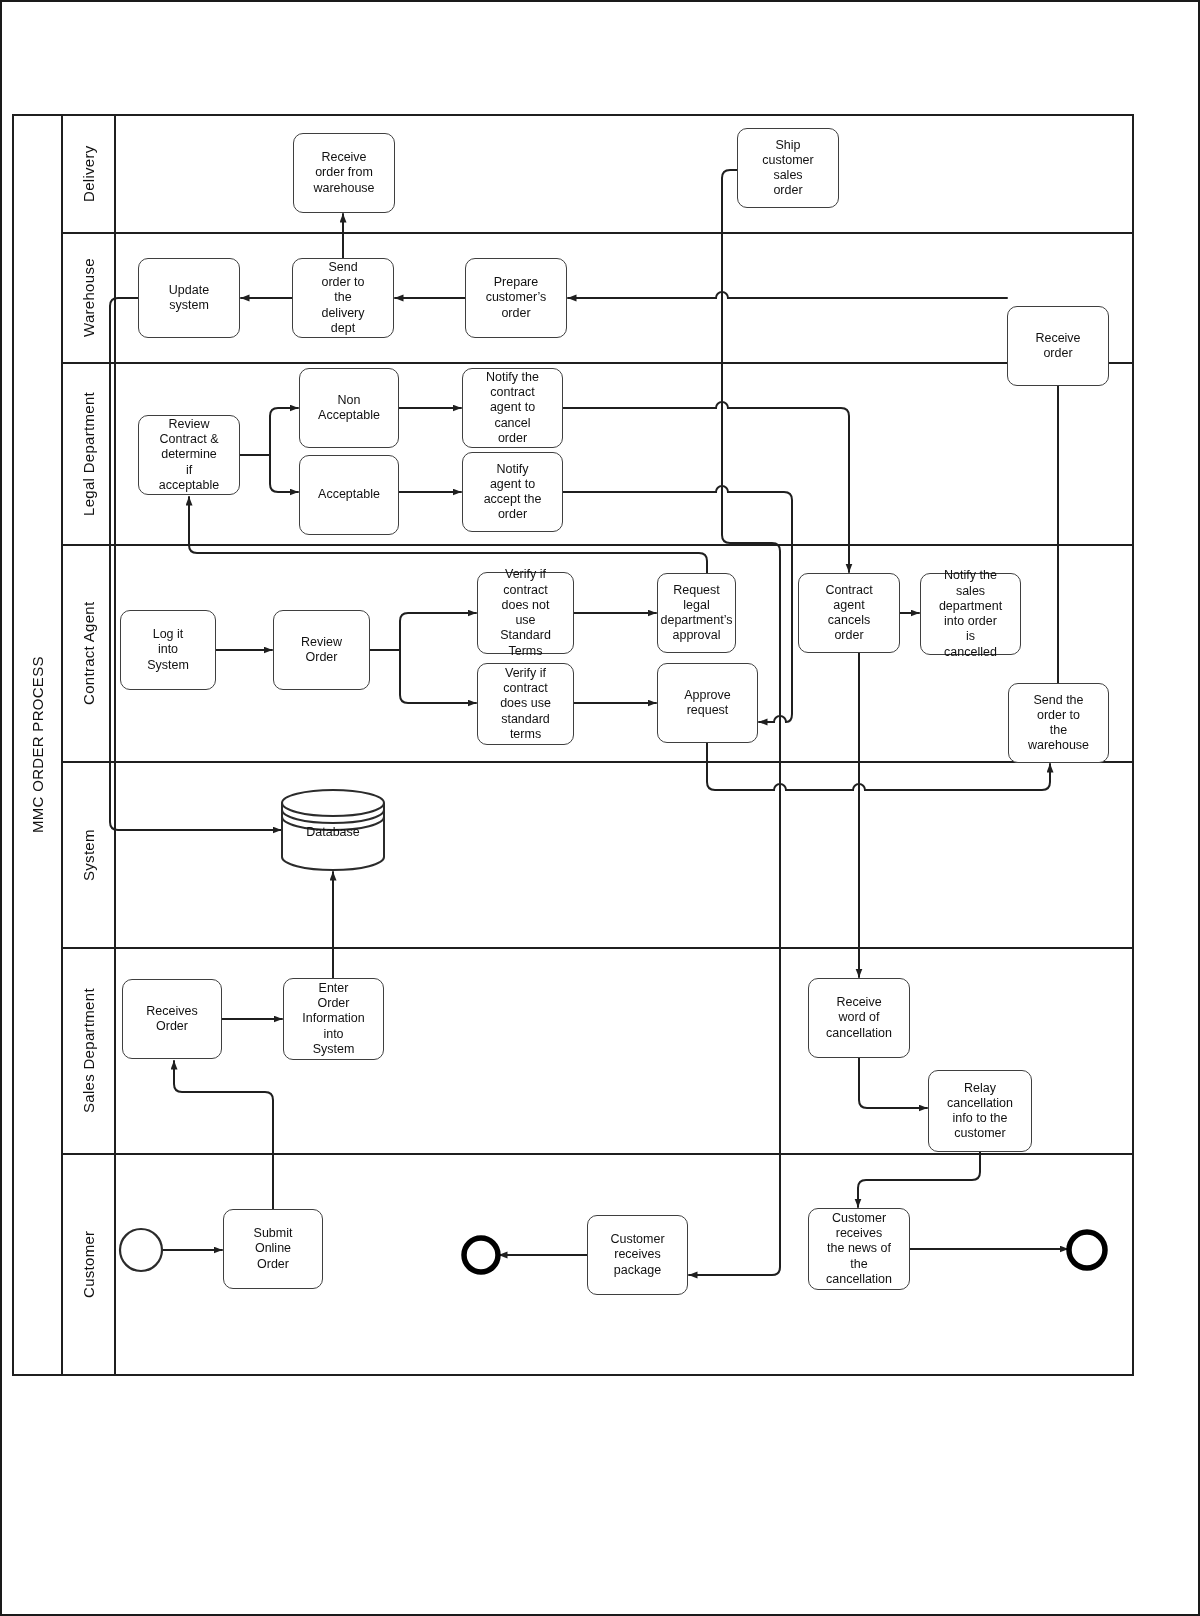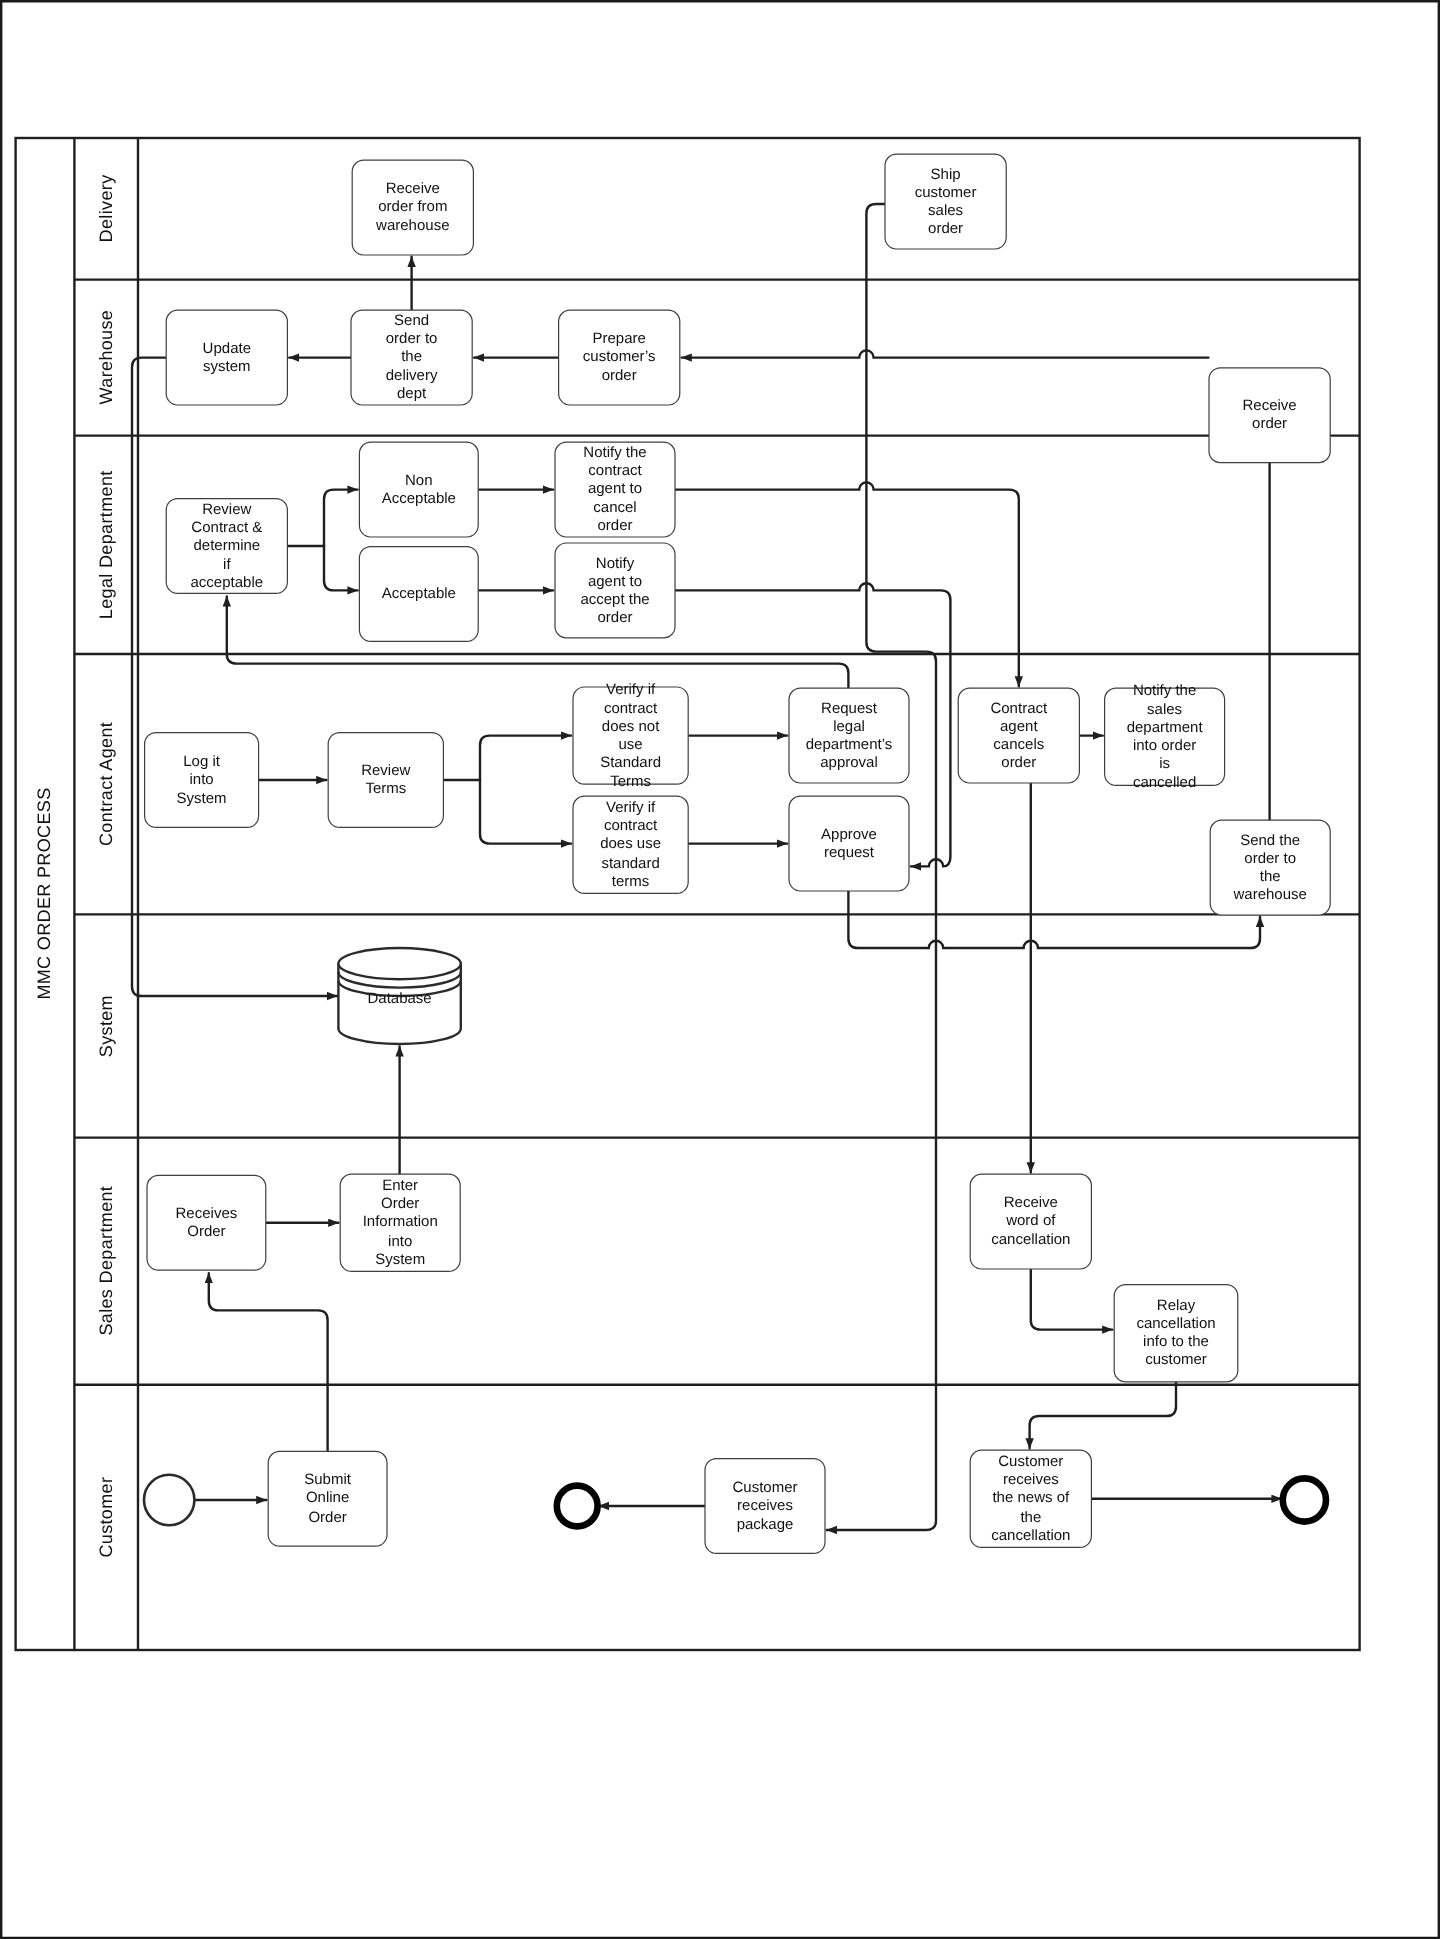--- a/index.html
+++ b/index.html
@@ -113,24 +113,24 @@
   <div class="task" style="left:465px; top:258px; width:102px; height:80px;">Prepare customer’s order</div>
   <div class="task" style="left:1007px; top:258px; width:102px; height:80px;margin-top:48px;">Receive order</div>
 
   <div class="task" style="left:138px; top:415px; width:102px; height:80px;">Review Contract &amp; determine if acceptable</div>
   <div class="task" style="left:299px; top:368px; width:100px; height:80px;">Non Acceptable</div>
   <div class="task" style="left:299px; top:455px; width:100px; height:80px;">Acceptable</div>
   <div class="task" style="left:462px; top:368px; width:101px; height:80px;">Notify the contract agent to cancel order</div>
   <div class="task" style="left:462px; top:452px; width:101px; height:80px;">Notify agent to accept the order</div>
 
   <div class="task" style="left:120px; top:610px; width:96px; height:80px;">Log it into System</div>
-  <div class="task" style="left:273px; top:610px; width:97px; height:80px;">Review Terms</div>
+  <div class="task" style="left:273px; top:610px; width:97px; height:80px;">Review Order</div>
   <div class="task" style="left:477px; top:572px; width:97px; height:82px;">Verify if contract does not use Standard Terms</div>
   <div class="task" style="left:477px; top:663px; width:97px; height:82px;">Verify if contract does use standard terms</div>
-  <div class="task" style="left:657px; top:573px; width:101px; height:80px;">Request legal department’s approval</div>
+  <div class="task" style="left:657px; top:573px; width:79px; height:80px;">Request legal department’s approval</div>
   <div class="task" style="left:657px; top:663px; width:101px; height:80px;">Approve request</div>
   <div class="task" style="left:798px; top:573px; width:102px; height:80px;">Contract agent cancels order</div>
   <div class="task" style="left:920px; top:573px; width:101px; height:82px;">Notify the sales department into order is cancelled</div>
   <div class="task" style="left:1008px; top:683px; width:101px; height:80px;">Send the order to the warehouse</div>
 
   <div class="dblabel" style="left:287px; top:820px; width:92px; height:24px;">Database</div>
 
   <div class="task" style="left:283px; top:978px; width:101px; height:82px;">Enter Order Information into System</div>
   <div class="task" style="left:122px; top:979px; width:100px; height:80px;">Receives Order</div>
   <div class="task" style="left:808px; top:978px; width:102px; height:80px;">Receive word of cancellation</div>

